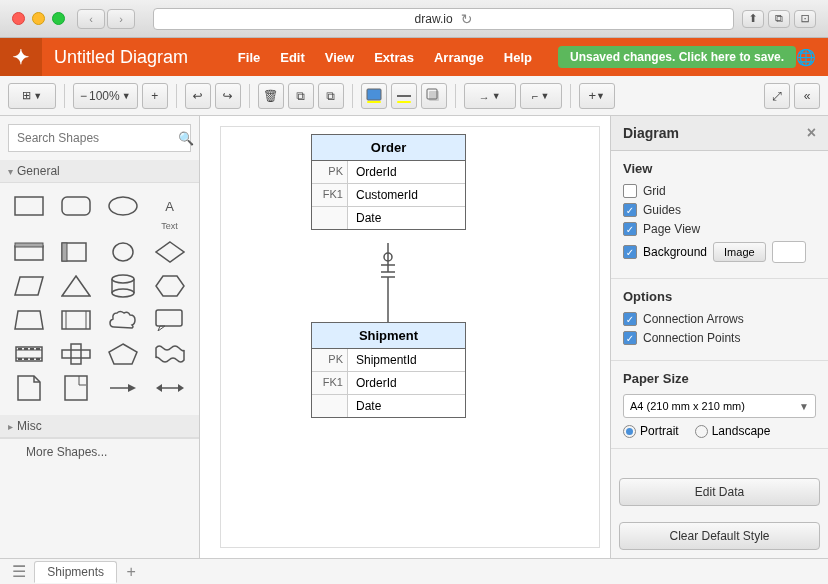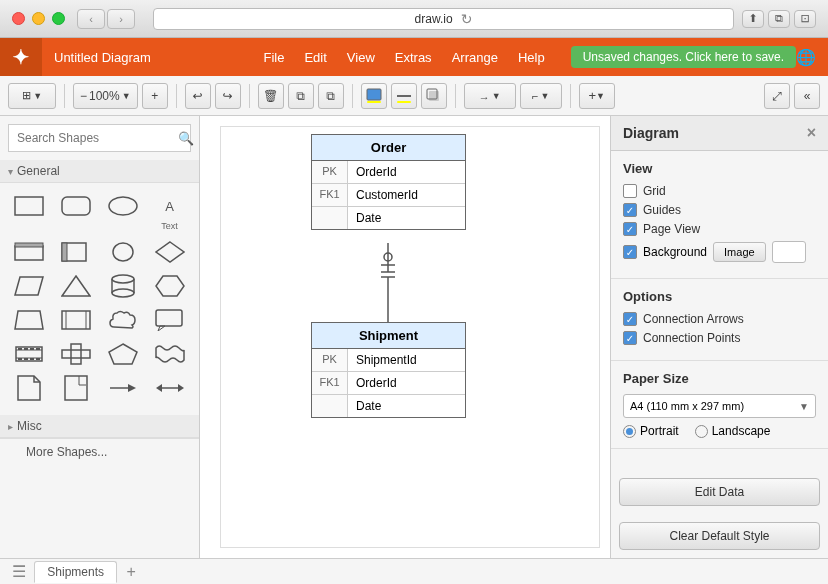--- a/index.html
+++ b/index.html
@@ -29,22 +29,22 @@
     
     #appheader {
       height: 38px;
       background: #e8561a;
       display: flex;
       align-items: center;
       padding: 0;
     }
     .app-logo { width: 42px; height: 38px; background: #c94a10; display: flex; align-items: center; justify-content: center; }
     .app-logo-icon { color: #fff; font-size: 20px; font-weight: bold; }
-    .app-title { color: #fff; font-size: 13px; font-weight: 500; margin-left: 12px; flex: 1; }
-    .menu-bar { display: flex; align-items: center; gap: 0; margin-left: 0; }
+    .app-title { color: #fff; font-size: 18px; font-weight: 500; margin-left: 12px; flex: 1; }
+    .menu-bar { display: flex; align-items: center; gap: 0; margin-left: 0; font-weight: bold; }
     .menu-item { color: #fff; font-size: 13px; padding: 0 10px; height: 38px; display: flex; align-items: center; cursor: pointer; }
     .save-notice { background: #5cb85c; color: #fff; font-size: 12px; padding: 4px 12px; border-radius: 4px; margin-left: 16px; }
     .globe-icon { color: #fff; margin-right: 12px; font-size: 16px; }
 
     
     #toolbar {
       height: 40px;
       background: #f5f5f5;
       border-bottom: 1px solid #ccc;
       display: flex;
@@ -125,21 +125,21 @@
       display: flex;
       border-bottom: 1px solid #ccc;
     }
     .er-row:last-child { border-bottom: none; }
     .er-key {
       width: 36px;
       padding: 4px 4px;
       color: #666;
       font-size: 11px;
       border-right: 1px solid #ccc;
-      text-align: center;
+      text-align: right;
       background: #f9f9f9;
     }
     .er-field {
       padding: 4px 8px;
       flex: 1;
     }
 
     
     #rightpanel {
       width: 218px;
@@ -617,21 +617,21 @@
             <span class="cb-check">✓</span>
           </div>
         <span>Connection Points</span>
       </div>
     </div>
 
     <div class="panel-section">
       <div class="panel-section-title">Paper Size</div>
       <div class="select-row">
         <div class="select-box-inner" style="flex:1;position:relative;">
-          <span style="font-size:11px;">A4 (110 mm x 297 mm)</span>
+          <span style="font-size:11px;">A4 (210 mm x 210 mm)</span>
           <span class="select-arrow">▼</span>
         </div>
       </div>
       <div class="radio-row" style="margin-top:6px;">
         <div class="radio-item">
           <div class="radio-circle">
             <div class="radio-dot"></div>
           </div>
           <span>Portrait</span>
         </div>

